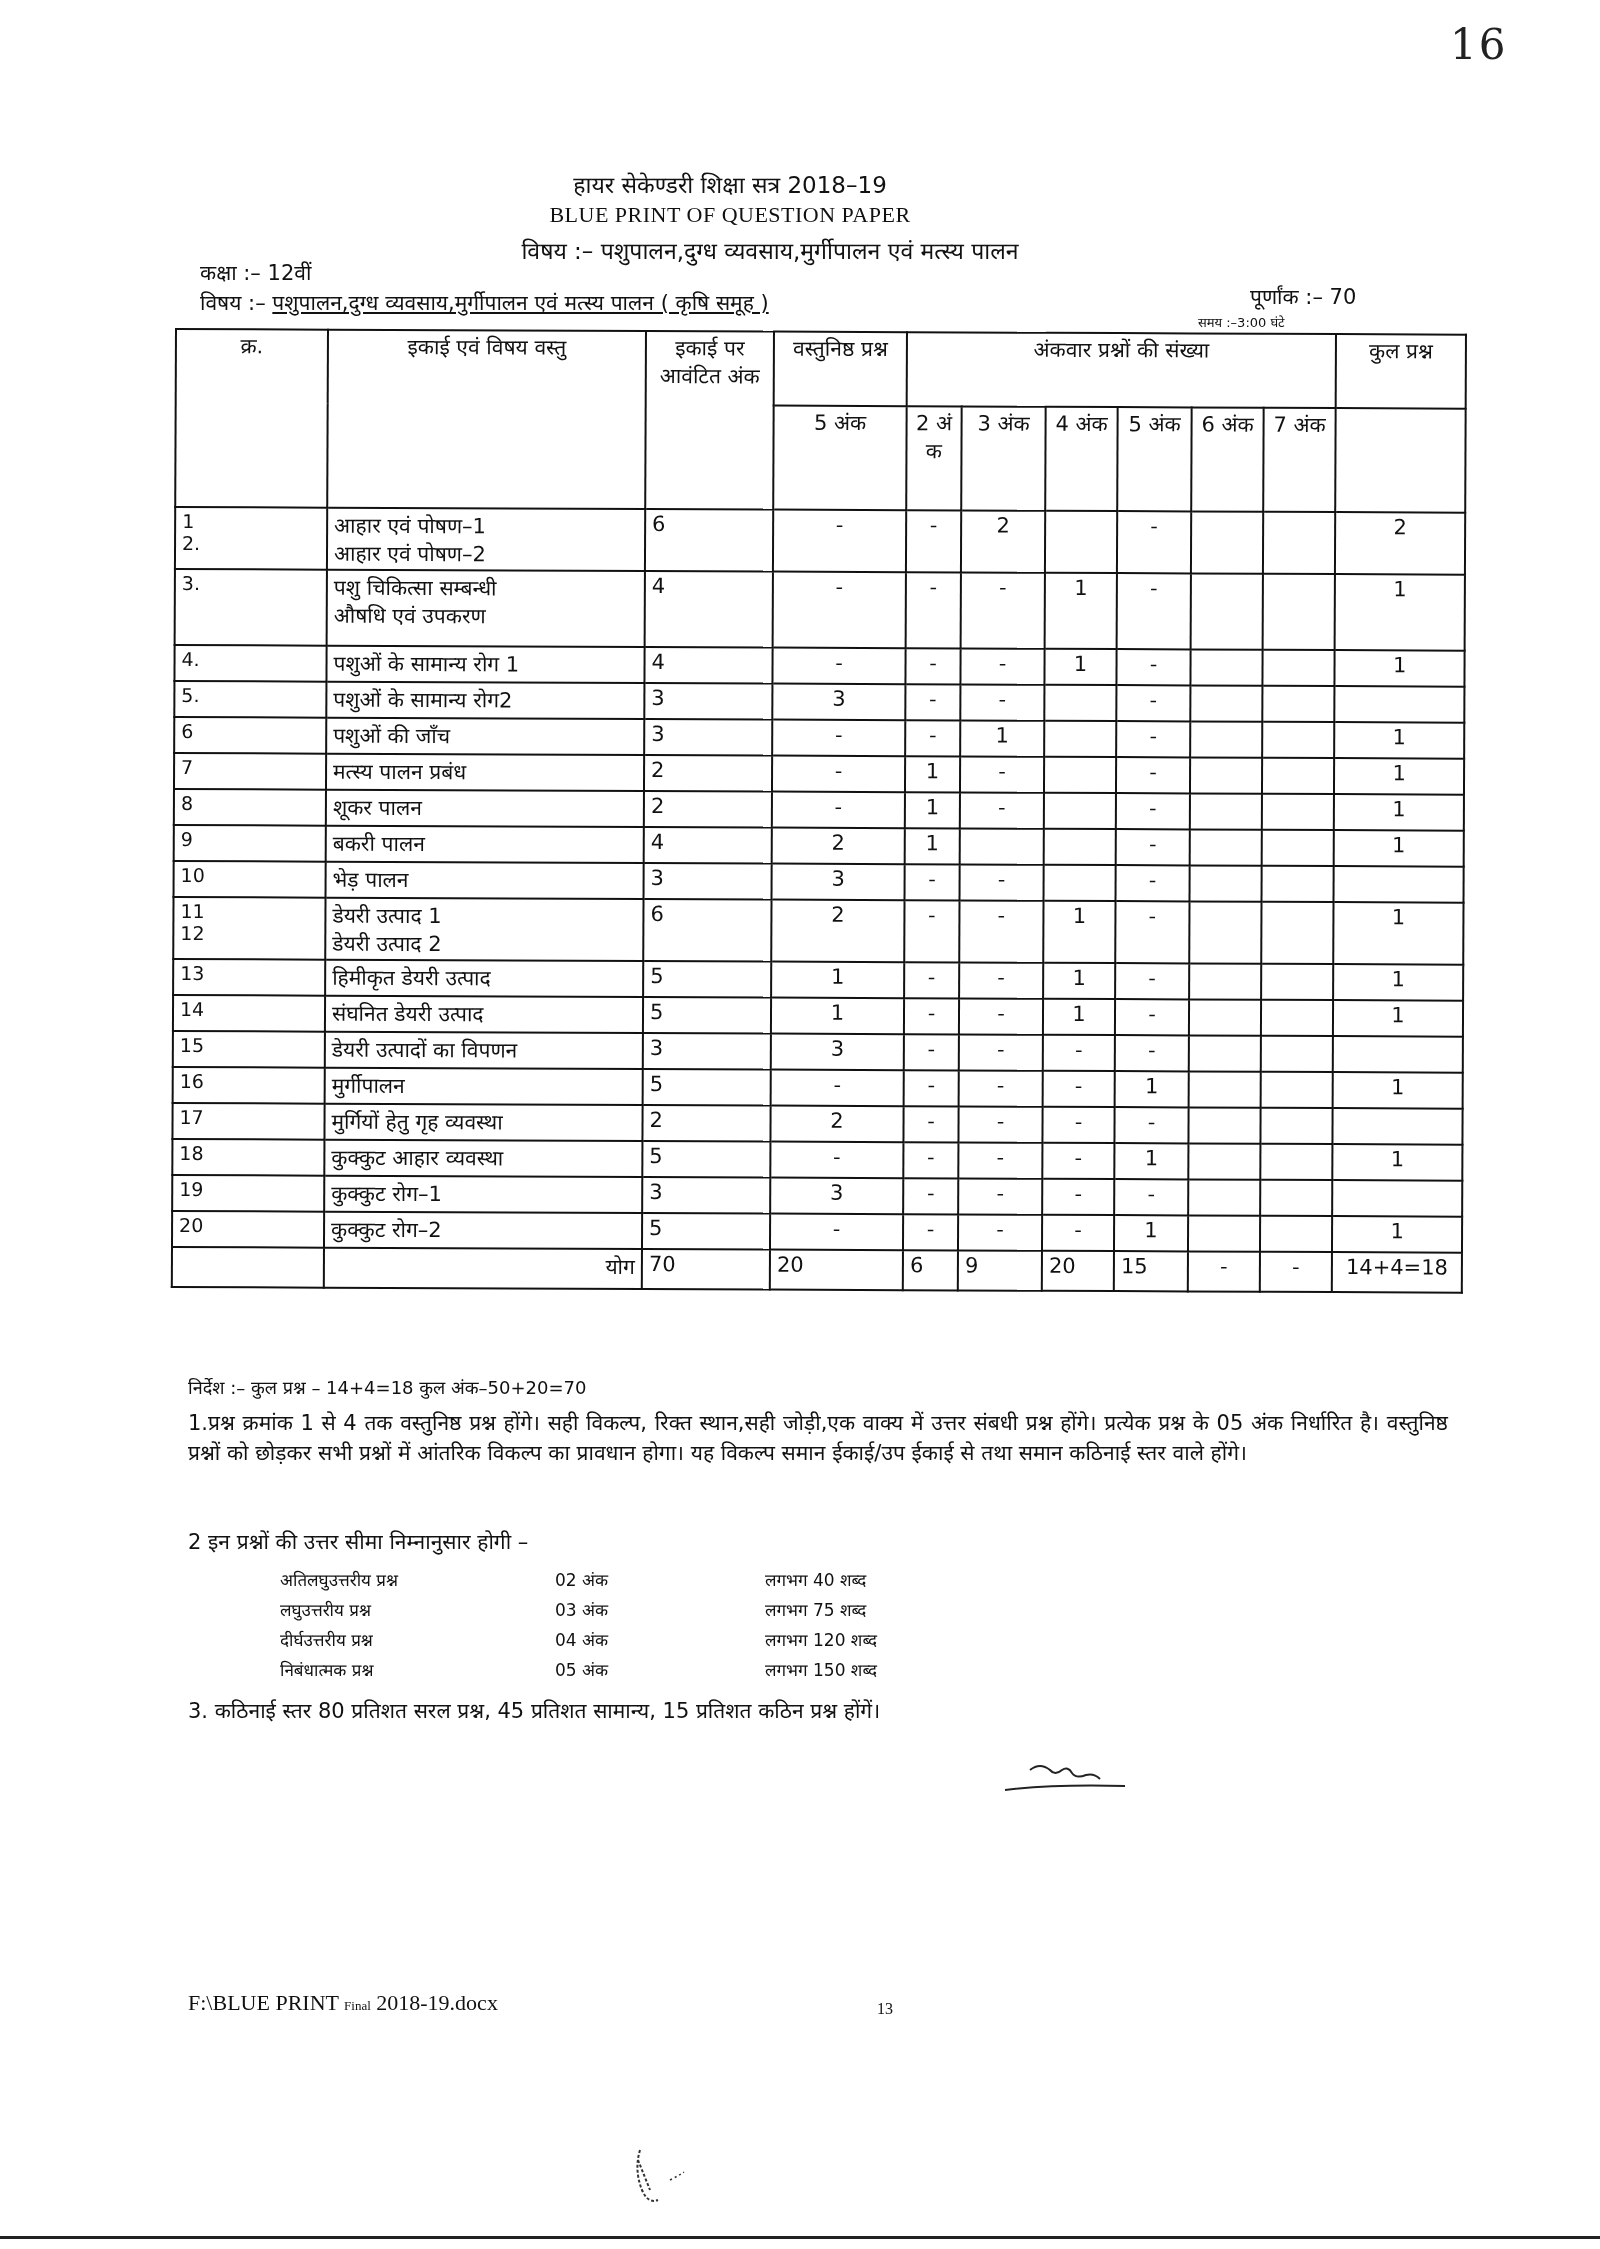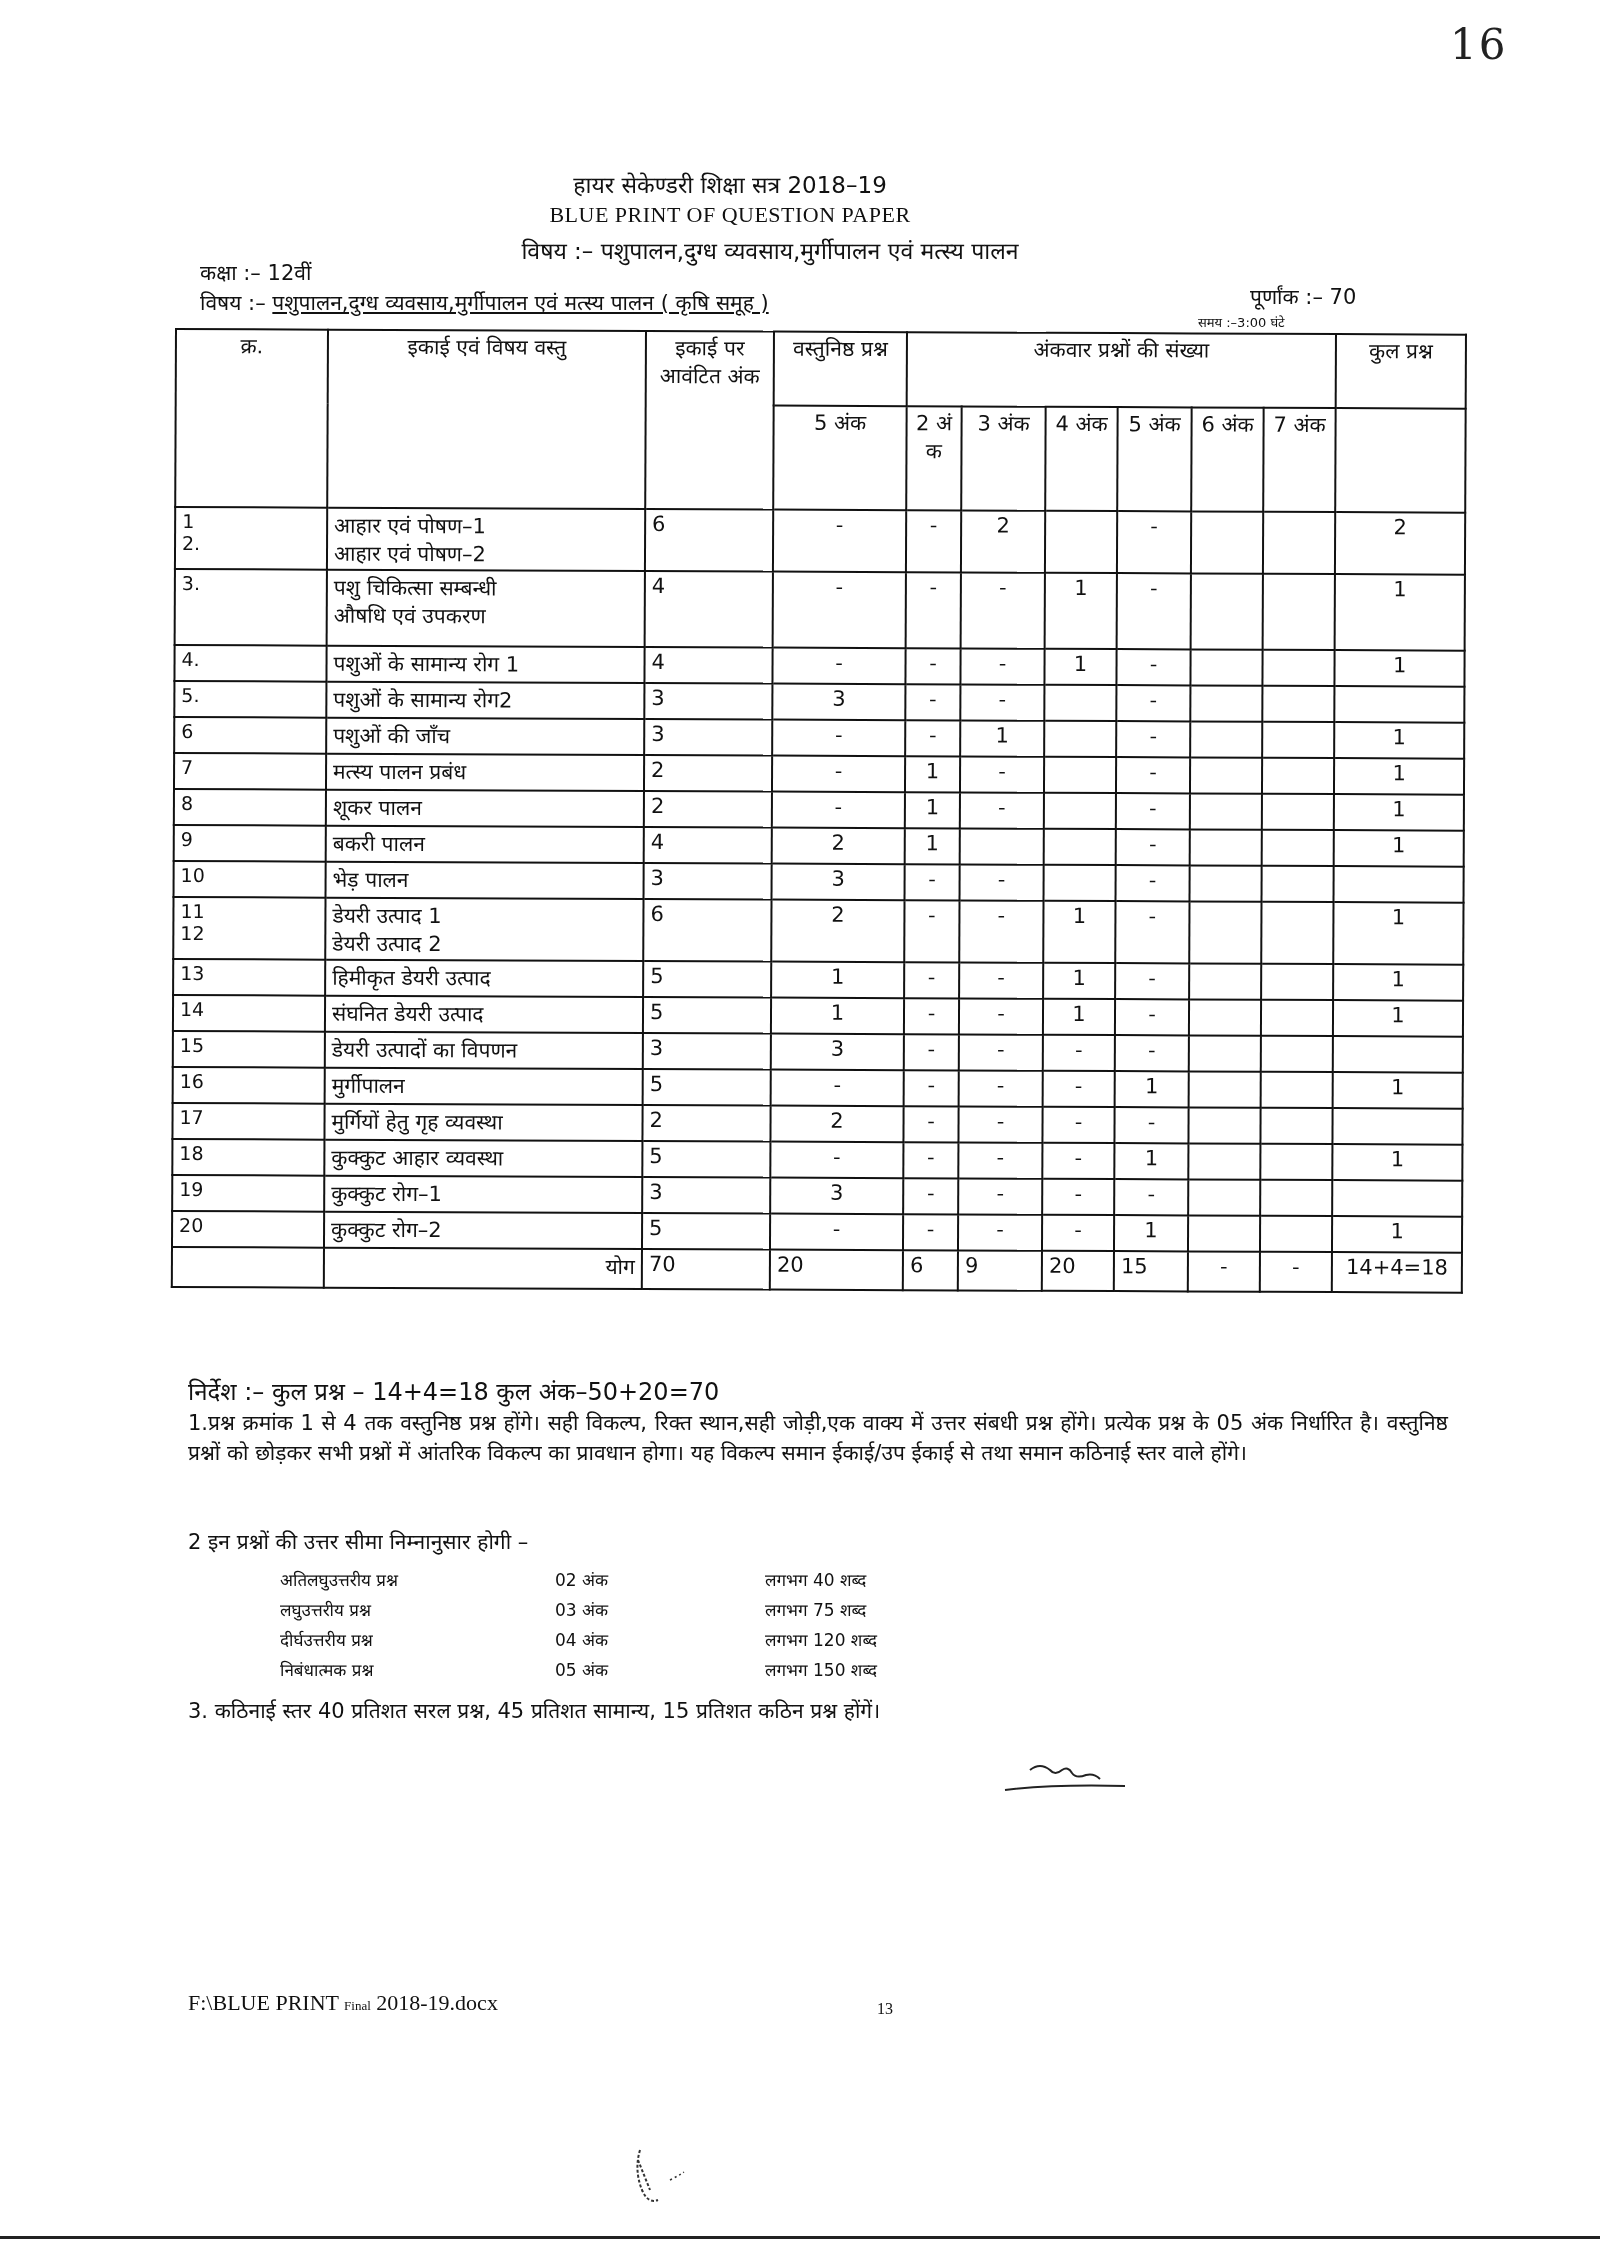--- a/index.html
+++ b/index.html
@@ -21,21 +21,21 @@
              font-size:21px; table-layout:fixed; transform:rotate(0.25deg); transform-origin:left top; }
   table.bp td, table.bp th { border:2px solid #111; padding:2px 6px; vertical-align:top; font-weight:normal; }
   table.bp th { text-align:center; line-height:1.35; }
   table.bp td.c { text-align:center; }
   table.bp td.l { text-align:left; }
   table.bp td.r { text-align:right; }
   .sn { font-size:19px; }
   .subrow { display:block; }
 
   .notes { left:188px; font-size:21px; line-height:1.45; }
-  .n0 { top:1375px; font-size:24px; }
+  .n0 { top:1375px; font-size:18px; }
   .n1 { top:1408px; width:1260px; text-align:justify; }
   .n2 { top:1527px; }
   .lim { font-size:17px; }
   .lim-row { position:absolute; left:280px; width:700px; }
   .lim-row span { position:absolute; }
   .lim-row .a { left:0; }
   .lim-row .b { left:275px; }
   .lim-row .c2 { left:485px; }
   .n3 { top:1696px; font-size:21px; }
 
@@ -444,21 +444,21 @@
       <span class="a">दीर्घउत्तरीय प्रश्न</span>
       <span class="b">04 अंक</span>
       <span class="c2">लगभग 120 शब्द</span>
     </div>
     <div class="lim-row lim" style="top: 1658px;">
       <span class="a">निबंधात्मक प्रश्न</span>
       <span class="b">05 अंक</span>
       <span class="c2">लगभग 150 शब्द</span>
     </div>
   </div>
-<div class="abs notes n3">3. कठिनाई स्तर 40 प्रतिशत सरल प्रश्न, 45 प्रतिशत सामान्य, 15 प्रतिशत कठिन प्रश्न होंगें।</div>
+<div class="abs notes n3">3. कठिनाई स्तर 80 प्रतिशत सरल प्रश्न, 45 प्रतिशत सामान्य, 15 प्रतिशत कठिन प्रश्न होंगें।</div>
 
 <svg class="abs signature" viewBox="0 0 150 40">
   <path d="M30 12 q10 -8 20 0 q5 6 12 0 q6 -4 10 3 q4 6 14 2 q8 -2 14 4" stroke="#222" stroke-width="2" fill="none"></path>
   <path d="M5 32 q50 -6 120 -4" stroke="#222" stroke-width="2" fill="none"></path>
 </svg>
 
 <div class="abs footer-file">
   <span>F:\BLUE PRINT </span><span class="sm">Final</span><span> 2018-19.docx</span>
 </div>
 <div class="abs footer-page">13</div>

